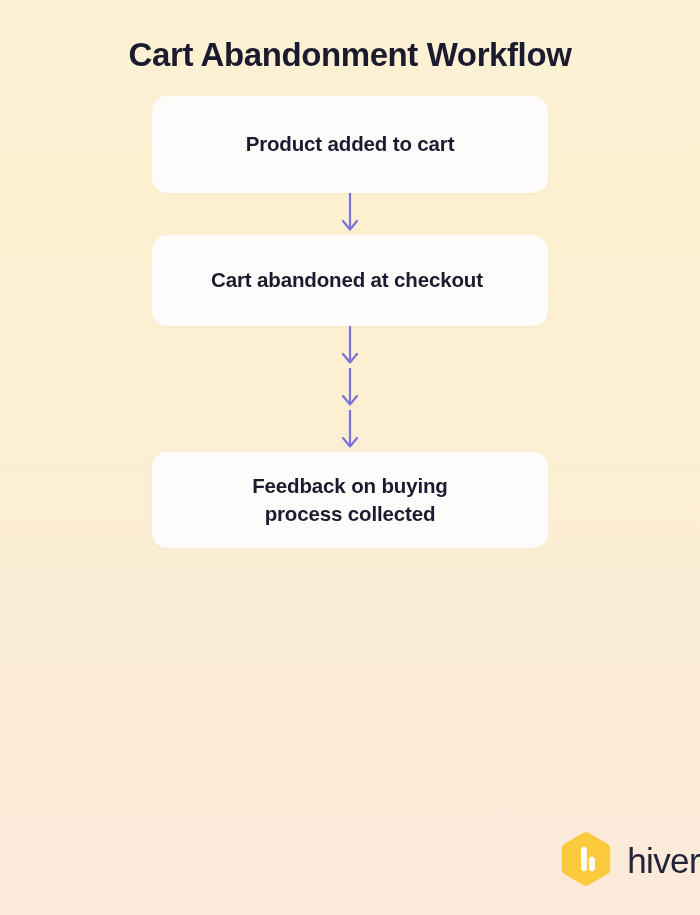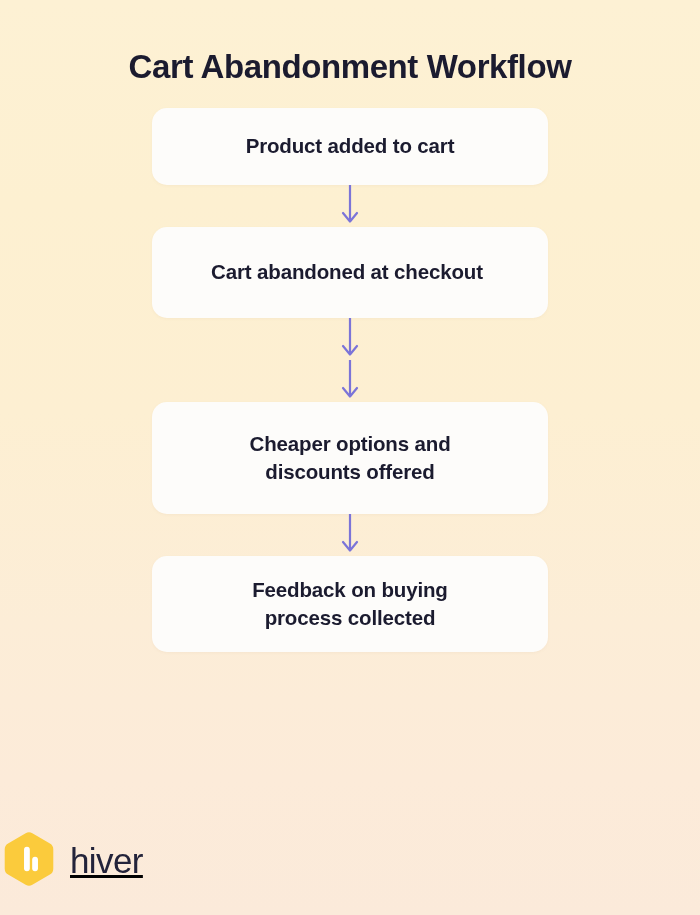--- a/index.html
+++ b/index.html
@@ -25,21 +25,21 @@
     width: 700px;
     height: 915px;
     box-sizing: border-box;
     display: flex;
     flex-direction: column;
     align-items: center;
   }
 
   .page-title {
     margin: 0;
-    padding-top: 47px;
+    padding-top: 35px;
     font-size: 33px;
     font-weight: bold;
     letter-spacing: -0.4px;
     color: #1B1B2F;
     text-align: center;
     line-height: 1.2;
   }
 
   .flow {
     margin-top: 21px;
@@ -64,21 +64,21 @@
 
   .flow-node .node-label {
     font-size: 20.5px;
     font-weight: bold;
     color: #1B1B2F;
     line-height: 1.37;
     letter-spacing: -0.15px;
     white-space: pre-line;
   }
 
-  .node-1 { height: 77px; }
+  .node-1 { height: 97px; }
   .node-2 { height: 91px; padding-left: 16px; }
   .node-3 { height: 112px; }
   .node-4 { height: 112px; }
   .node-5 { height: 96px; }
 
   .flow-arrow {
     height: 42px;
     display: flex;
     align-items: center;
     justify-content: center;
@@ -86,23 +86,22 @@
   }
   .flow-arrow svg { display: block; }
 
   .brand {
     position: absolute;
     left: 0;
     right: 0;
     bottom: 27px;
     display: flex;
     align-items: center;
-    justify-content: flex-start;
+    justify-content: flex-end;
     gap: 12px;
-    text-decoration: underline;
   }
   .brand-mark {
     width: 58px;
     height: 58px;
     display: block;
   }
   .brand-name {
     font-size: 35px;
     font-weight: normal;
     color: #23233A;
@@ -144,24 +143,20 @@
     </div>
 
 
     <div class="flow-arrow">
       <svg width="22" height="42" viewBox="0 0 22 42" aria-hidden="true">
         <line x1="11" y1="0" x2="11" y2="35" stroke="#7B74D8" stroke-width="2.2" stroke-linecap="round"></line>
         <path d="M4 28 L11 36.5 L18 28" fill="none" stroke="#7B74D8" stroke-width="2.2" stroke-linecap="round" stroke-linejoin="round"></path>
       </svg>
     </div>
 
-    <div class="flow-node node-4">
-      <span class="node-label">Cheaper options and
-discounts offered</span>
-    </div>
 
     <div class="flow-arrow">
       <svg width="22" height="42" viewBox="0 0 22 42" aria-hidden="true">
         <line x1="11" y1="0" x2="11" y2="35" stroke="#7B74D8" stroke-width="2.2" stroke-linecap="round"></line>
         <path d="M4 28 L11 36.5 L18 28" fill="none" stroke="#7B74D8" stroke-width="2.2" stroke-linecap="round" stroke-linejoin="round"></path>
       </svg>
     </div>
 
     <div class="flow-node node-5">
       <span class="node-label">Feedback on buying

